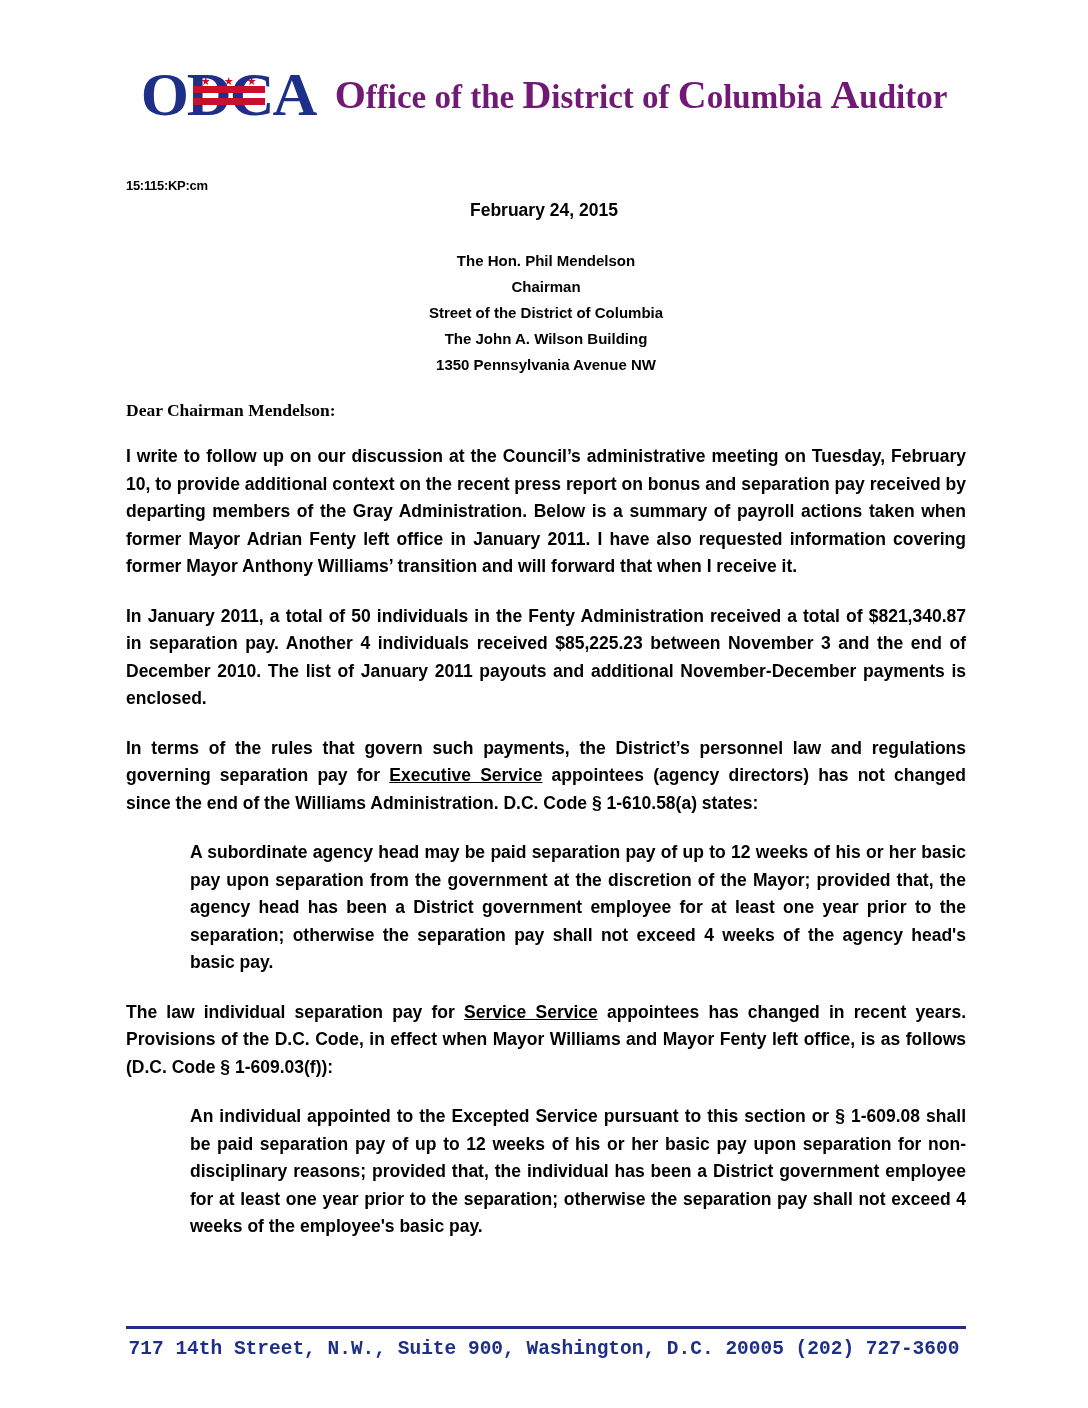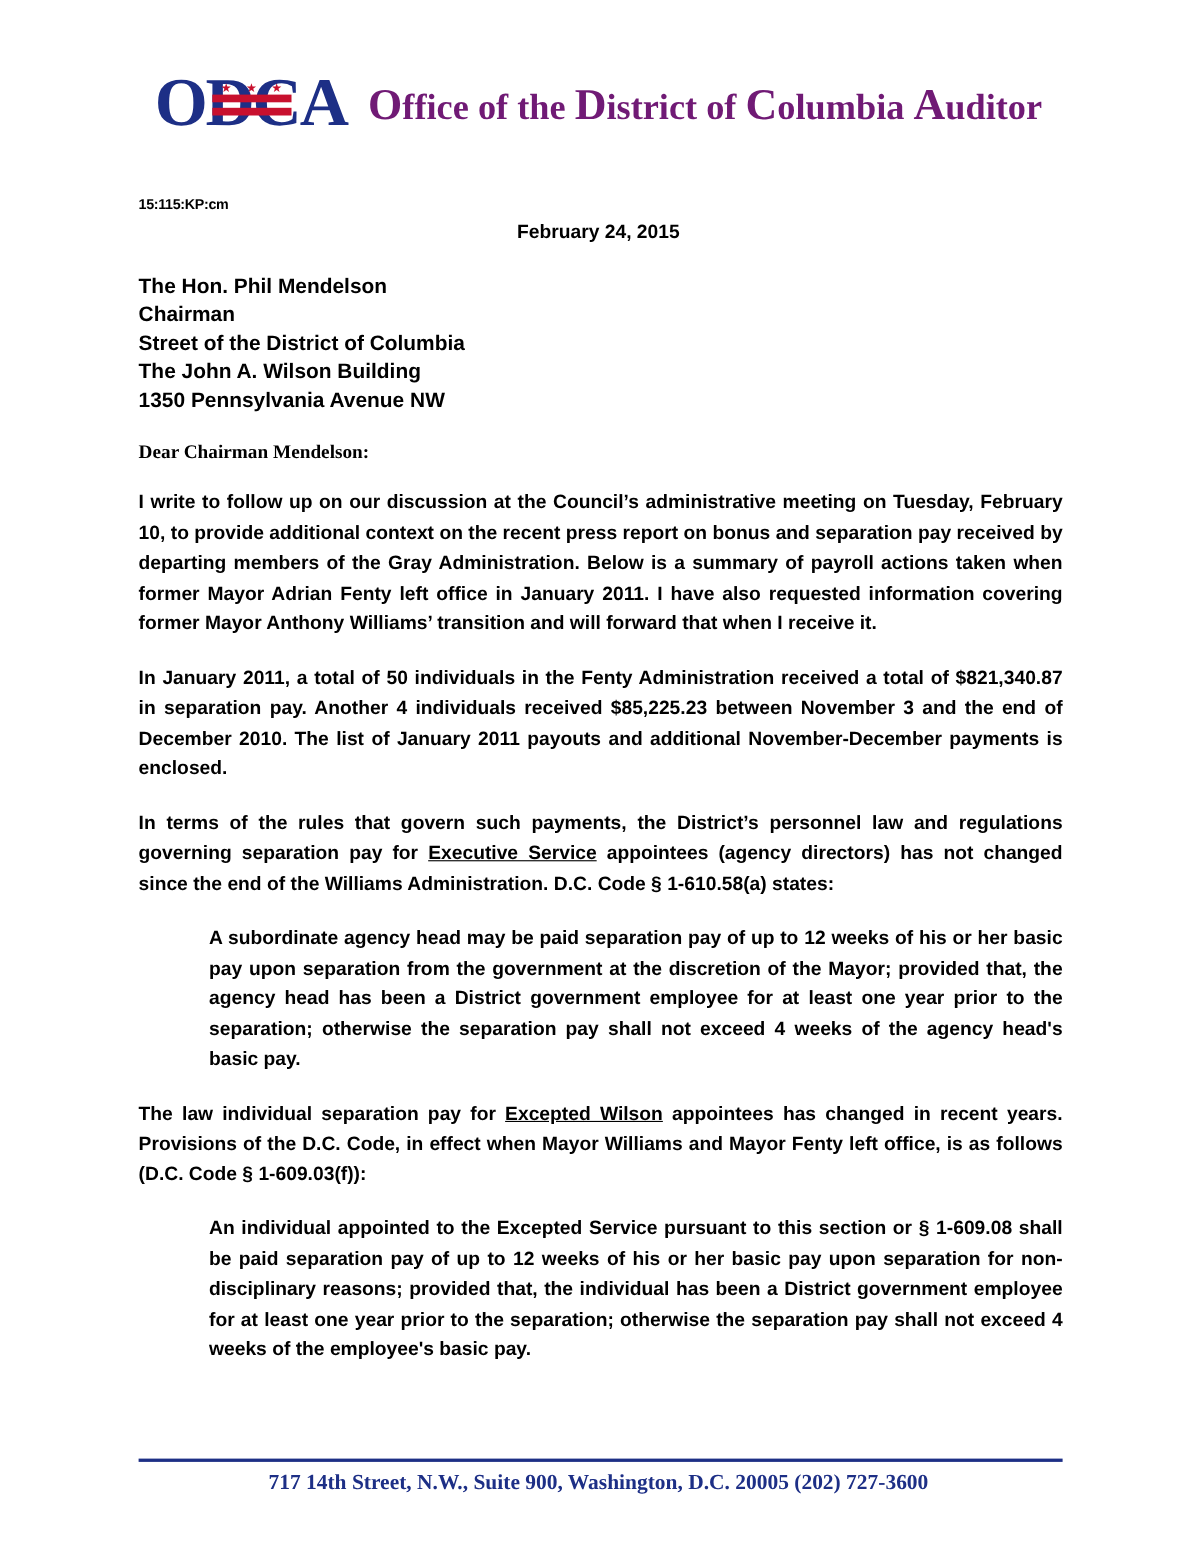--- a/index.html
+++ b/index.html
@@ -113,23 +113,24 @@
     font-size: 17.5px;
     font-weight: bold;
   }
   .content {
     position: absolute;
     left: 126px;
     top: 248px;
     width: 840px;
   }
   .addr-line {
-    font-size: 19px;
+    font-size: 15px;
     font-weight: bold;
     line-height: 26px;
+    text-align: center;
   }
   .salutation {
     font-size: 17.5px;
     font-weight: bold;
     margin-top: 22px;
     font-family: Liberation Serif, serif;
   }
   p.body-para {
     font-size: 17.5px;
     font-weight: bold;
@@ -156,21 +157,21 @@
     width: 840px;
     height: 3px;
     background: #1d2f86;
   }
   .footer-text {
     position: absolute;
     left: 0;
     top: 1338px;
     width: 1088px;
     text-align: center;
-    font-family: Liberation Serif, serif;
+    font-family: Liberation Mono, monospace;
     font-size: 19.5px;
     font-weight: bold;
     color: #1d2f86;
   }
 </style>
 </head>
 <body>
 
 <div class="page">
 
@@ -207,21 +208,21 @@
     <div class="salutation">Dear Chairman Mendelson:</div>
 
     <p class="body-para">I write to follow up on our discussion at the Council’s administrative meeting on Tuesday, February 10, to provide additional context on the recent press report on bonus and separation pay received by departing members of the Gray Administration. Below is a summary of payroll actions taken when former Mayor Adrian Fenty left office in January 2011. I have also requested information covering former Mayor Anthony Williams’ transition and will forward that when I receive it.</p>
 
     <p class="body-para">In January 2011, a total of 50 individuals in the Fenty Administration received a total of $821,340.87 in separation pay. Another 4 individuals received $85,225.23 between November 3 and the end of December 2010. The list of January 2011 payouts and additional November-December payments is enclosed.</p>
 
     <p class="body-para"><span>In terms of the rules that govern such payments, the District’s personnel law and regulations governing separation pay for </span><span class="u">Executive Service</span><span> appointees (agency directors) has not changed since the end of the Williams Administration. D.C. Code § 1-610.58(a) states:</span></p>
 
     <p class="quote-para">A subordinate agency head may be paid separation pay of up to 12 weeks of his or her basic pay upon separation from the government at the discretion of the Mayor; provided that, the agency head has been a District government employee for at least one year prior to the separation; otherwise the separation pay shall not exceed 4 weeks of the agency head's basic pay.</p>
 
-    <p class="body-para"><span>The law individual separation pay for </span><span class="u">Excepted Wilson</span><span> appointees </span><span class="i">has</span><span> changed in recent years. Provisions of the D.C. Code, in effect when Mayor Williams and Mayor Fenty left office, is as follows (D.C. Code § 1-609.03(f)):</span></p>
+    <p class="body-para"><span>The law individual separation pay for </span><span class="u">Service Service</span><span> appointees </span><span class="i">has</span><span> changed in recent years. Provisions of the D.C. Code, in effect when Mayor Williams and Mayor Fenty left office, is as follows (D.C. Code § 1-609.03(f)):</span></p>
 
     <p class="quote-para">An individual appointed to the Excepted Service pursuant to this section or § 1-609.08 shall be paid separation pay of up to 12 weeks of his or her basic pay upon separation for non-disciplinary reasons; provided that, the individual has been a District government employee for at least one year prior to the separation; otherwise the separation pay shall not exceed 4 weeks of the employee's basic pay.</p>
 
   </div>
 
   <div class="footer-rule"></div>
   <div class="footer-text">717  14th Street, N.W., Suite 900, Washington, D.C. 20005 (202) 727-3600</div>
 
 </div>
 

